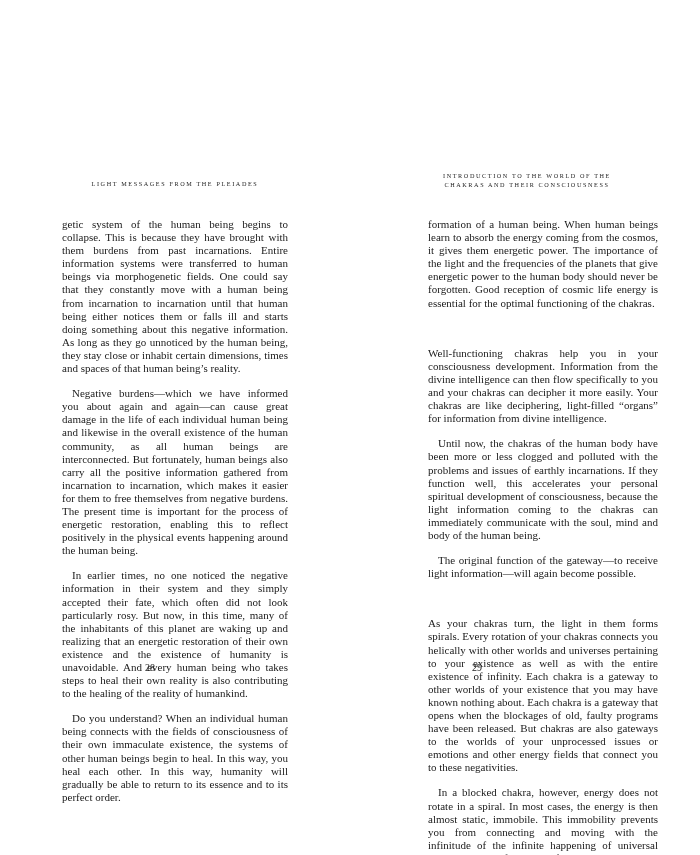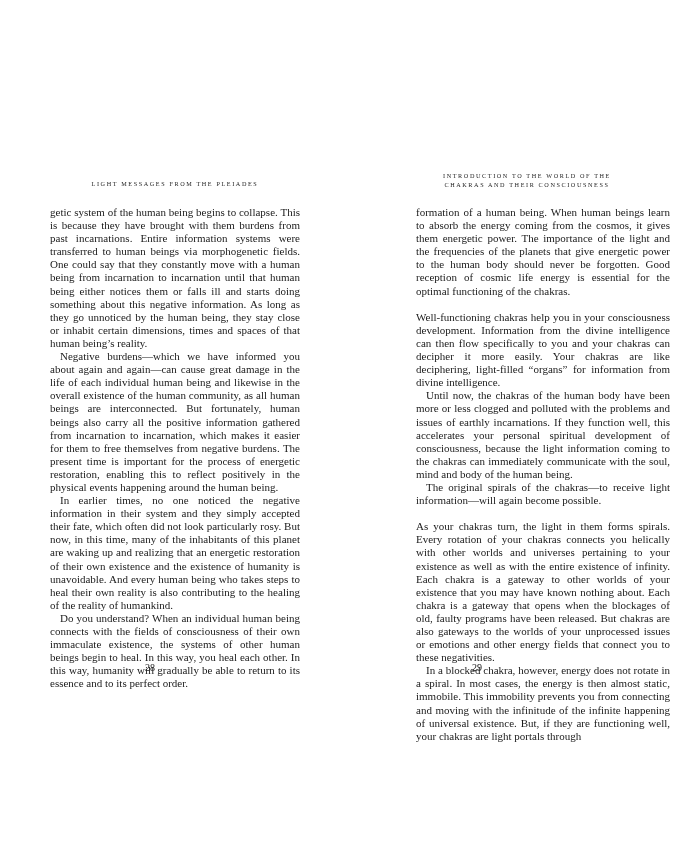--- a/index.html
+++ b/index.html
@@ -14,21 +14,21 @@
   }
   .left-page .running-head { left: 50px; width: 250px; top: 180px; }
   .right-page .running-head { left: 50px; width: 254px; top: 172px; }
   .text-block {
     position: absolute; font-family: "Liberation Serif", serif;
     font-size: 11px; line-height: 13.1px; color: #1a1a1a; text-align: justify;
     hyphens: manual;
   }
   .left-page .text-block { left: 50px; width: 250px; top: 206px; }
   .right-page .text-block { left: 66px; width: 254px; top: 206px; }
-  .text-block p { margin: 0; text-indent: 10px; }
+  .text-block p { margin: 12px; text-indent: 10px; }
   .text-block p.noindent { text-indent: 0; }
   .text-block p.italic { }
   .text-block .gap { height: 13.1px; }
   .folio {
     position: absolute; top: 662px; width: 100%; text-align: center;
     font-family: "Liberation Serif", serif; font-size: 10px; color: #222;
   }
   .left-page .folio { left: -25px; }
   .right-page .folio { left: -48px; }
 </style>
@@ -49,19 +49,19 @@
 <div class="page right-page">
   <div class="running-head">
     <div>Introduction to the World of the</div>
     <div>Chakras and Their Consciousness</div>
   </div>
   <div class="text-block">
     <p class="noindent">formation of a human being. When human beings learn to absorb the energy coming from the cosmos, it gives them energetic power. The importance of the light and the frequencies of the planets that give energetic power to the human body should never be forgotten. Good reception of cosmic life energy is essential for the optimal functioning of the chakras.</p>
     <div class="gap"></div>
     <p class="noindent italic">Well-functioning chakras help you in your consciousness devel­opment. Information from the divine intelligence can then flow specifically to you and your chakras can decipher it more easily. Your chakras are like deciphering, light-filled “organs” for infor­mation from divine intelligence.</p>
     <p class="italic">Until now, the chakras of the human body have been more or less clogged and polluted with the problems and issues of earthly incarnations. If they function well, this accelerates your personal spiritual development of consciousness, because the light informa­tion coming to the chakras can immediately communicate with the soul, mind and body of the human being.</p>
-    <p class="italic">The original spirals of the chakras—to receive light informa­tion—will again become possible.</p>
+    <p class="italic">The original function of the gateway—to receive light informa­tion—will again become possible.</p>
     <div class="gap"></div>
     <p class="noindent">As your chakras turn, the light in them forms spirals. Every rota­tion of your chakras connects you helically with other worlds and universes pertaining to your existence as well as with the entire existence of infinity. Each chakra is a gateway to other worlds of your existence that you may have known nothing about. Each chakra is a gateway that opens when the blockages of old, faulty programs have been released. But chakras are also gateways to the worlds of your unprocessed issues or emotions and other energy fields that connect you to these negativities.</p>
     <p>In a blocked chakra, however, energy does not rotate in a spiral. In most cases, the energy is then almost static, immobile. This immobility prevents you from connecting and moving with the infinitude of the infinite happening of universal existence. But, if they are functioning well, your chakras are light portals through</p>
   </div>
   <div class="folio">29</div>
 </div>
 
 </body></html>

